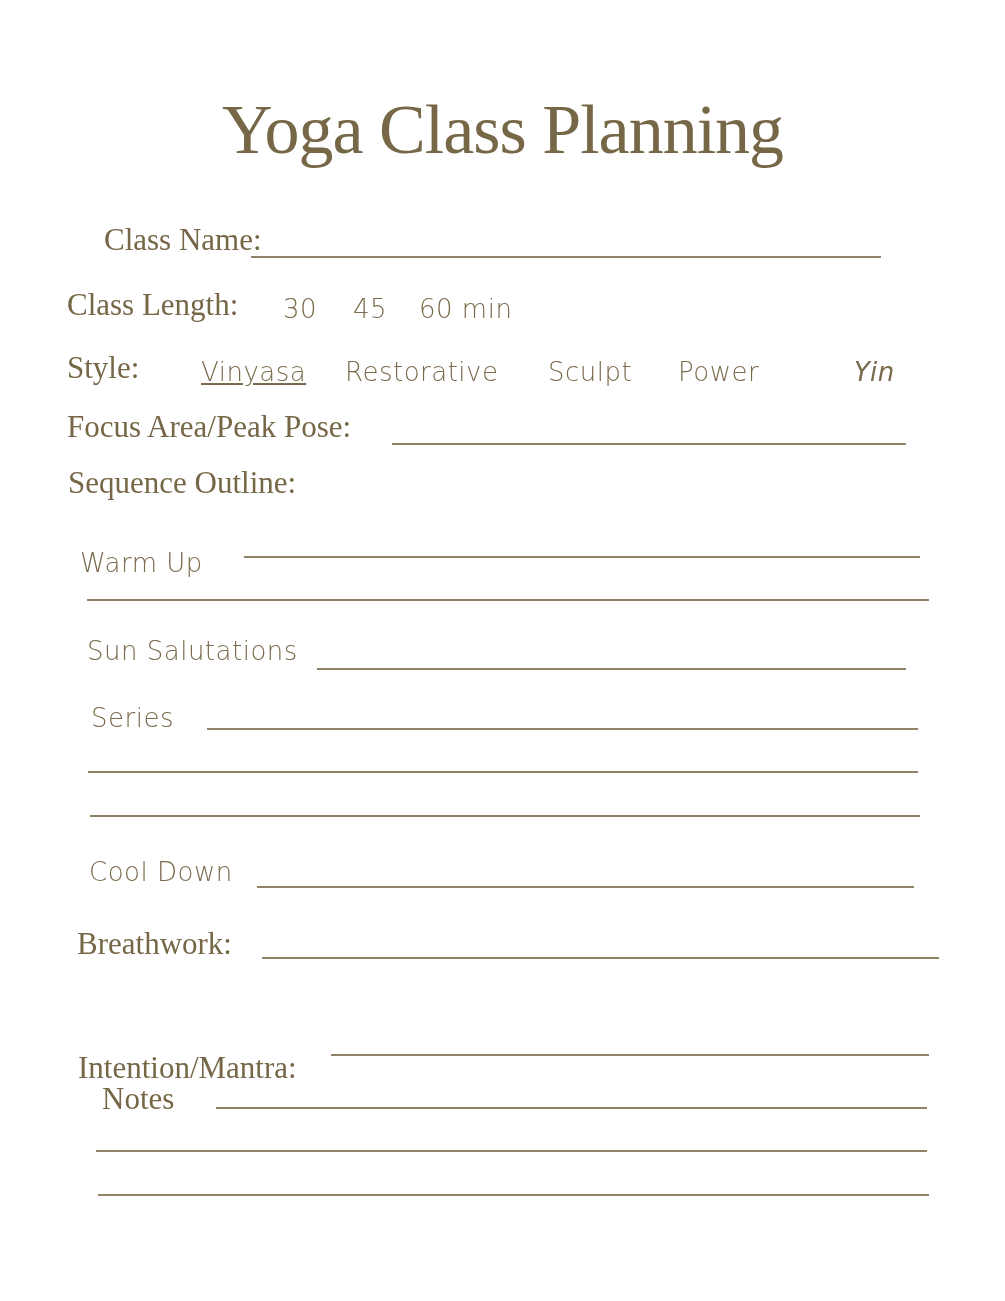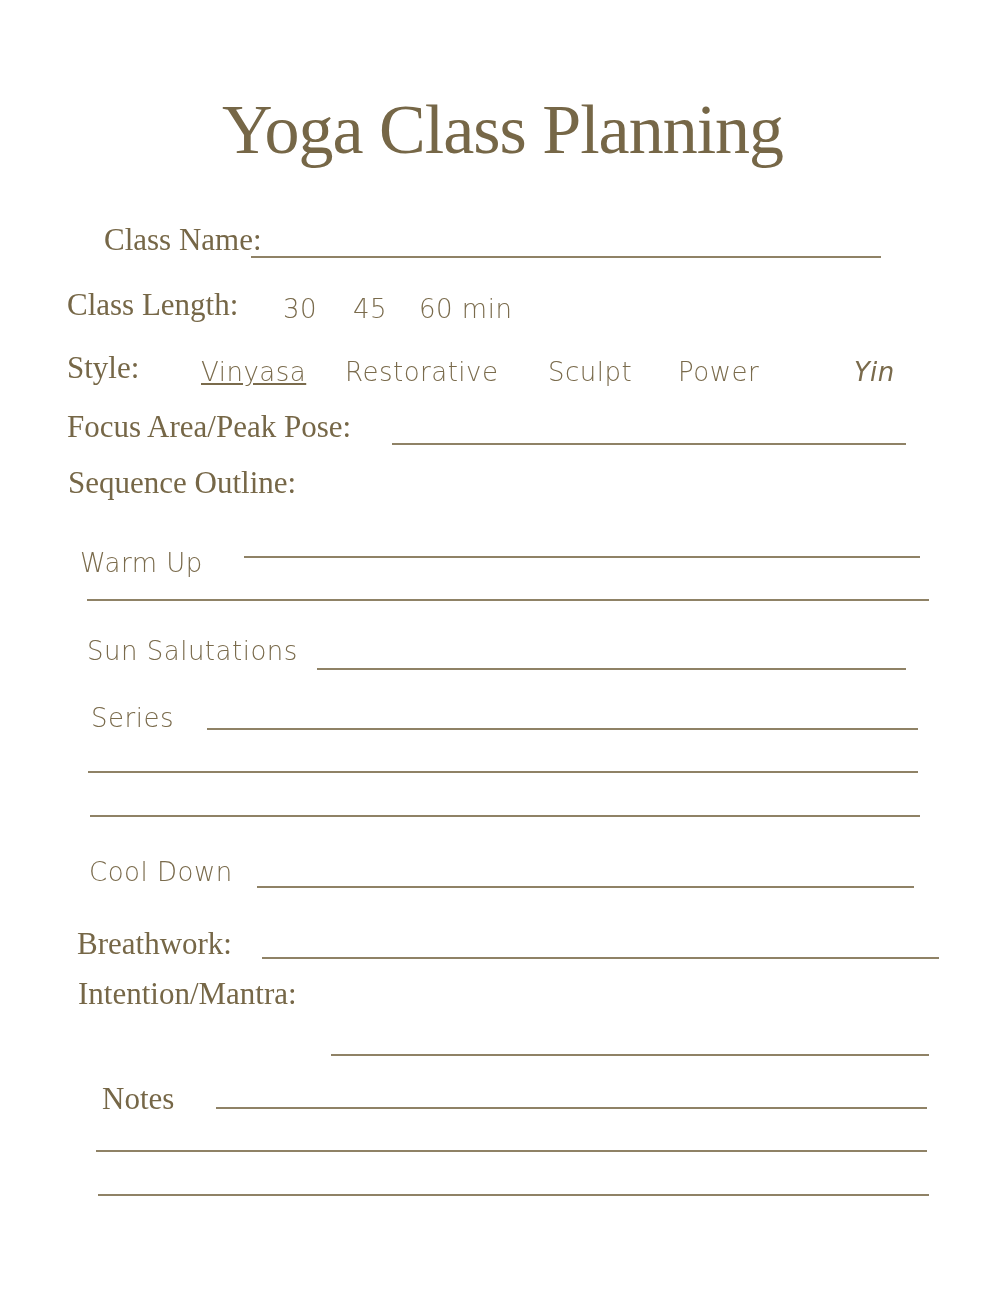--- a/index.html
+++ b/index.html
@@ -49,20 +49,20 @@
   <div class="abs line" style="left:207px;top:728px;width:711px;"></div>
   <div class="abs line" style="left:88px;top:771px;width:830px;"></div>
   <div class="abs line" style="left:90px;top:815px;width:830px;"></div>
 
   <div class="abs sans sub" style="left:89px;top:857px;">Cool Down</div>
   <div class="abs line" style="left:257px;top:886px;width:657px;"></div>
 
   <div class="abs serif label" style="left:77px;top:926px;">Breathwork:</div>
   <div class="abs line" style="left:262px;top:957px;width:677px;"></div>
 
-  <div class="abs serif label" style="left:78px;top:976px;">Intention/Mantra:</div>
+  <div class="abs serif label" style="left:78px;top:1050px;">Intention/Mantra:</div>
   <div class="abs line" style="left:331px;top:1054px;width:598px;"></div>
 
   <div class="abs serif label" style="left:102px;top:1081px;">Notes</div>
   <div class="abs line" style="left:216px;top:1107px;width:711px;"></div>
   <div class="abs line" style="left:96px;top:1150px;width:831px;"></div>
   <div class="abs line" style="left:98px;top:1194px;width:831px;"></div>
 </div>
 
 </body></html>

